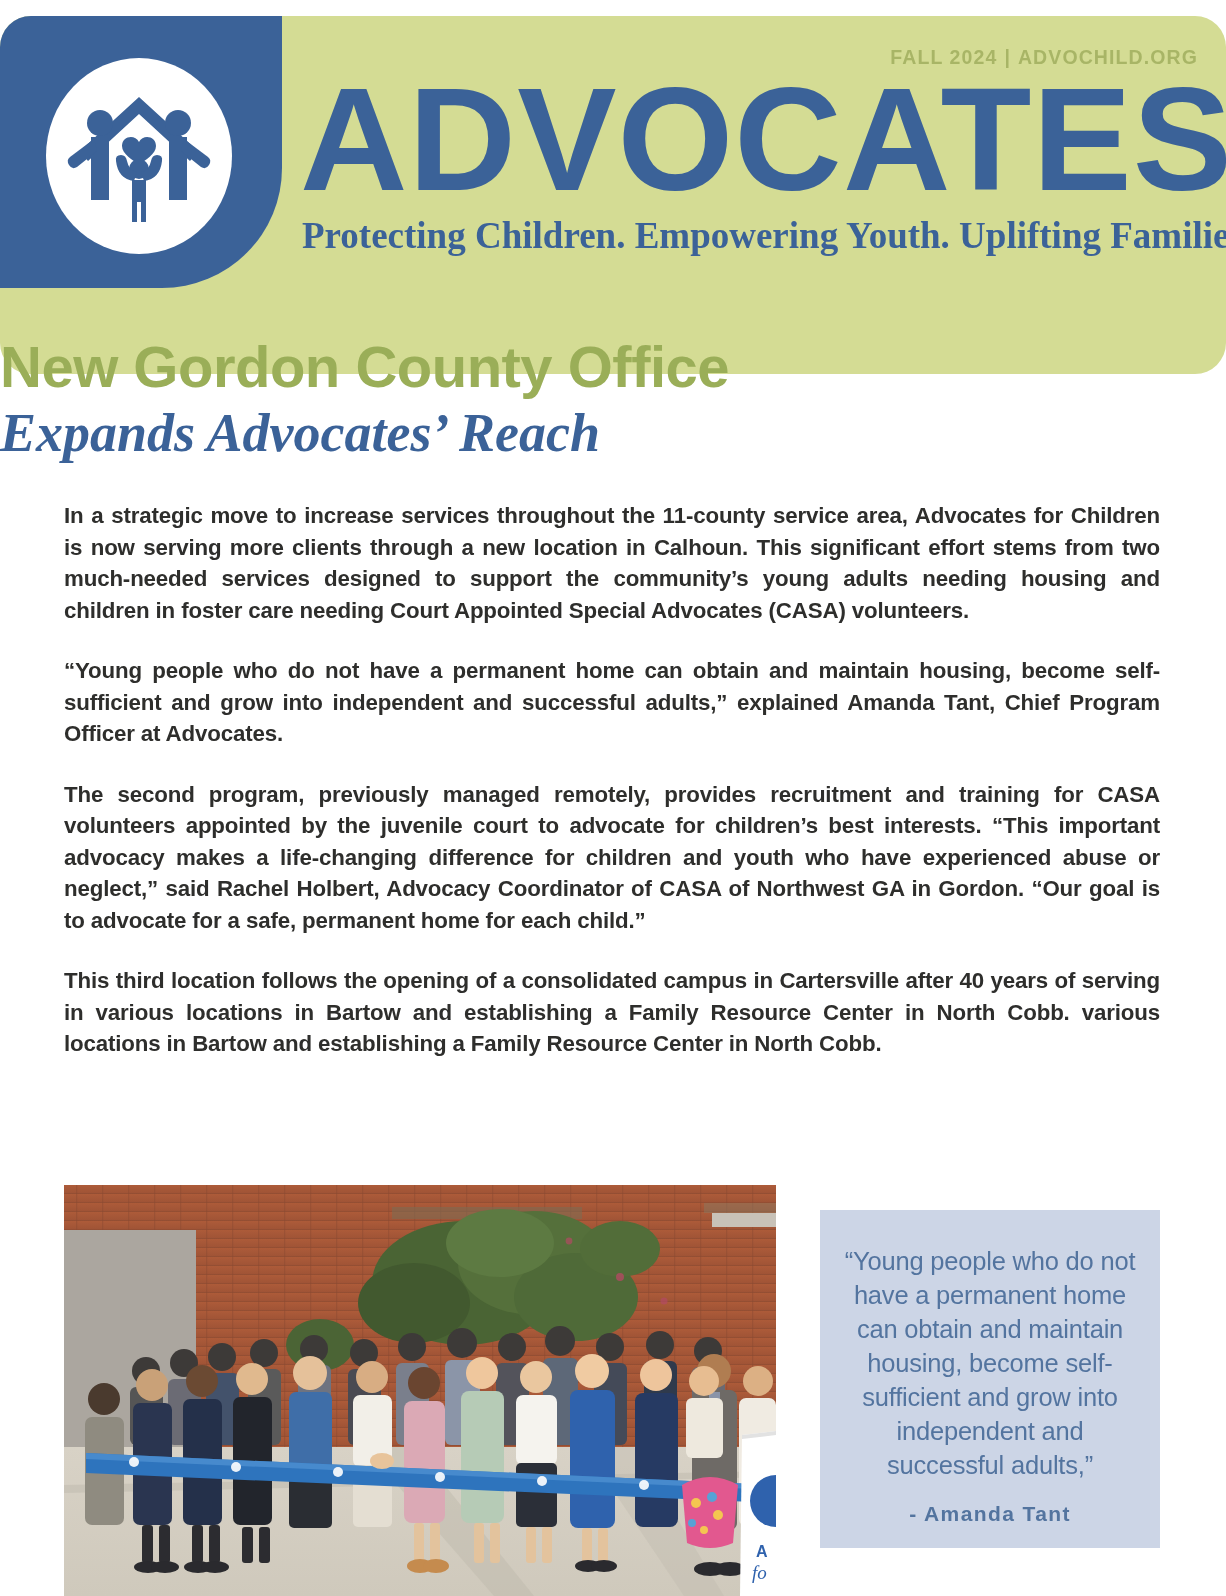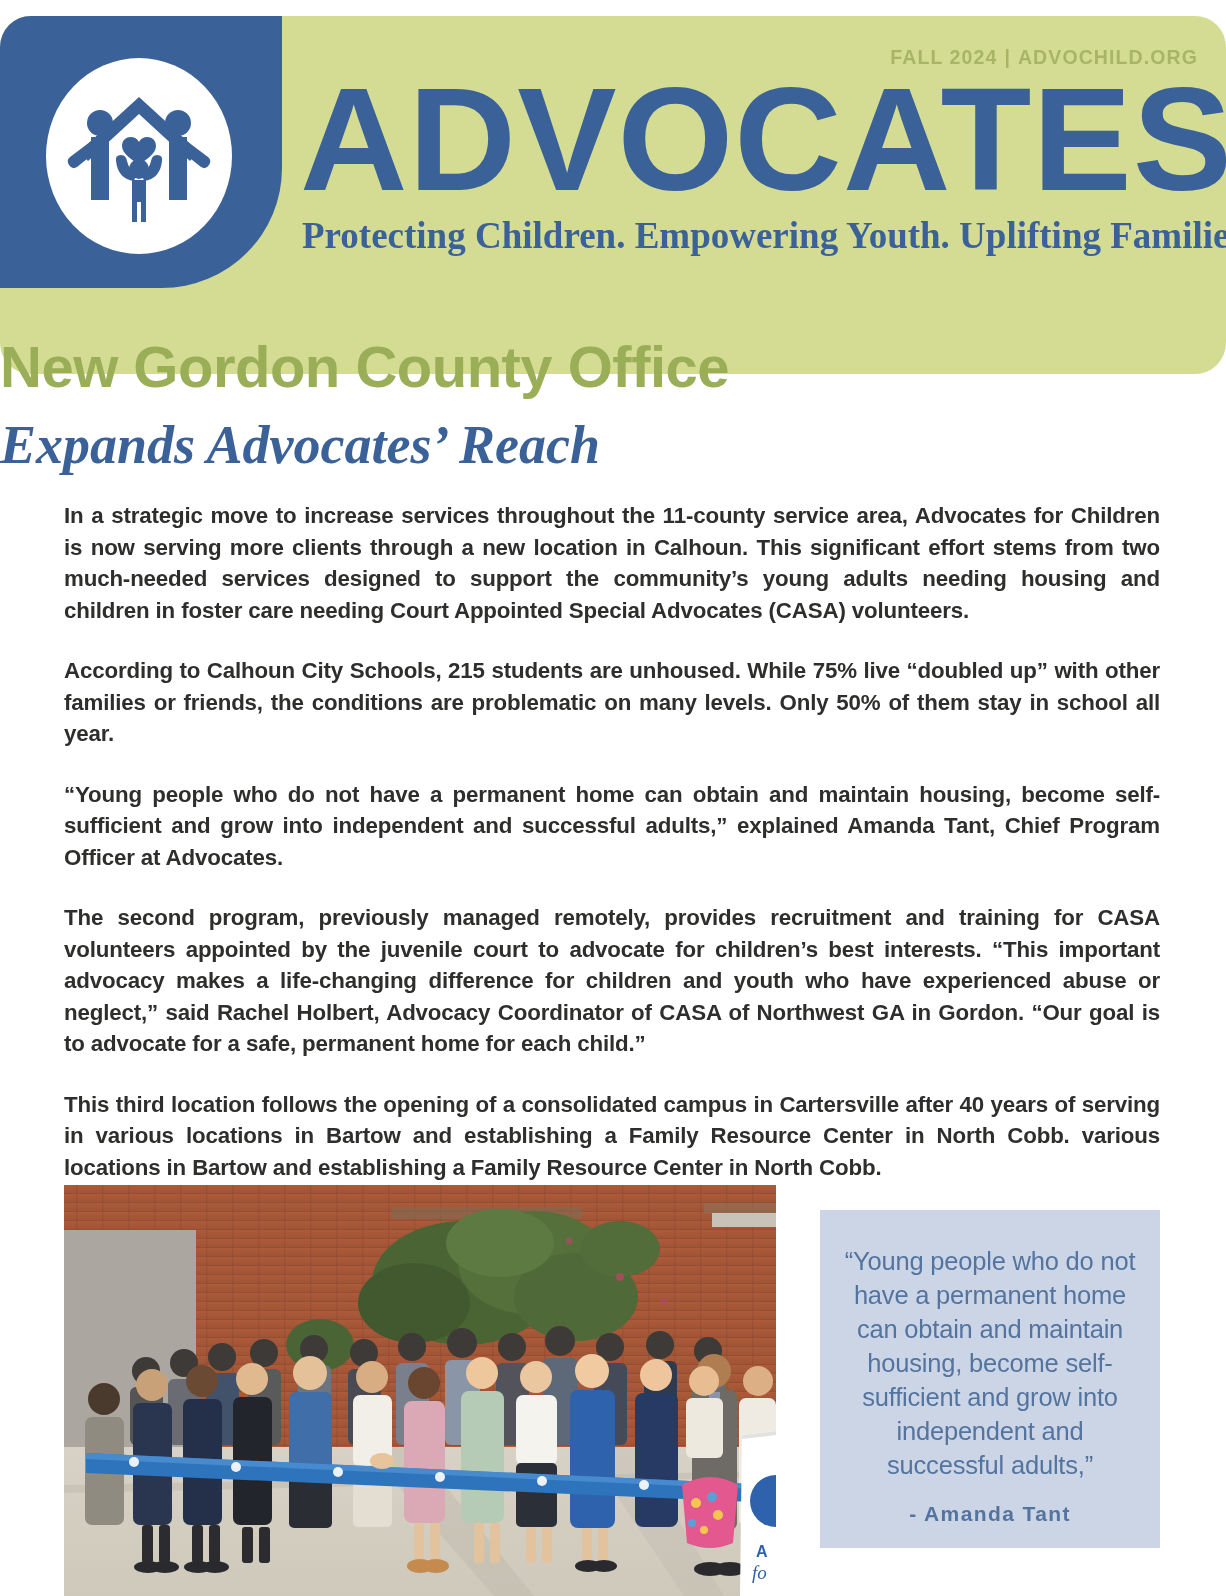--- a/index.html
+++ b/index.html
@@ -105,21 +105,21 @@
   }
   .headline-main {
     font-family: "Liberation Sans", sans-serif;
     font-weight: bold;
     font-size: 58px;
     line-height: 62px;
     letter-spacing: -0.5px;
     color: #9aae58;
   }
   .headline-sub {
-    margin-top: 18px;
+    margin-top: 6px;
     font-family: "Liberation Serif", serif;
     font-style: italic;
     font-weight: bold;
     font-size: 54px;
     line-height: 58px;
     color: #3b6298;
   }
 
   
   .article {
@@ -236,21 +236,20 @@
     <div class="tagline">Protecting Children. Empowering Youth. Uplifting Families.</div>
   </div>
 
   <div class="headline-wrap">
     <div class="headline-main">New Gordon County Office</div>
     <div class="headline-sub">Expands Advocates’ Reach</div>
   </div>
 
   <div class="article">
     <p>In a strategic move to increase services throughout the 11-county service area, Advocates for Children is now serving more clients through a new location in Calhoun. This significant effort stems from two much-needed services designed to support the community’s young adults needing housing and children in foster care needing Court Appointed Special Advocates (CASA) volunteers.</p>
-    <p>According to Calhoun City Schools, 215 students are unhoused. While 75% live “doubled up” with other families or friends, the conditions are problematic on many levels. Only 50% of them stay in school all year.</p>
     <p>“Young people who do not have a permanent home can obtain and maintain housing, become self-sufficient and grow into independent and successful adults,” explained Amanda Tant, Chief Program Officer at Advocates.</p>
     <p>The second program, previously managed remotely, provides recruitment and training for CASA volunteers appointed by the juvenile court to advocate for children’s best interests. “This important advocacy makes a life-changing difference for children and youth who have experienced abuse or neglect,” said Rachel Holbert, Advocacy Coordinator of CASA of Northwest GA in Gordon. “Our goal is to advocate for a safe, permanent home for each child.”</p>
     <p>This third location follows the opening of a consolidated campus in Cartersville after 40 years of serving in various locations in Bartow and establishing a Family Resource Center in North Cobb. various locations in Bartow and establishing a Family Resource Center in North Cobb.</p>
   </div>
 
   <div class="photo">
     <svg width="712" height="411" viewBox="0 0 712 411">
       <defs>
         <linearGradient id="brickG" x1="0" y1="0" x2="0" y2="1">
           <stop offset="0%" stop-color="#ad5b39"></stop>

